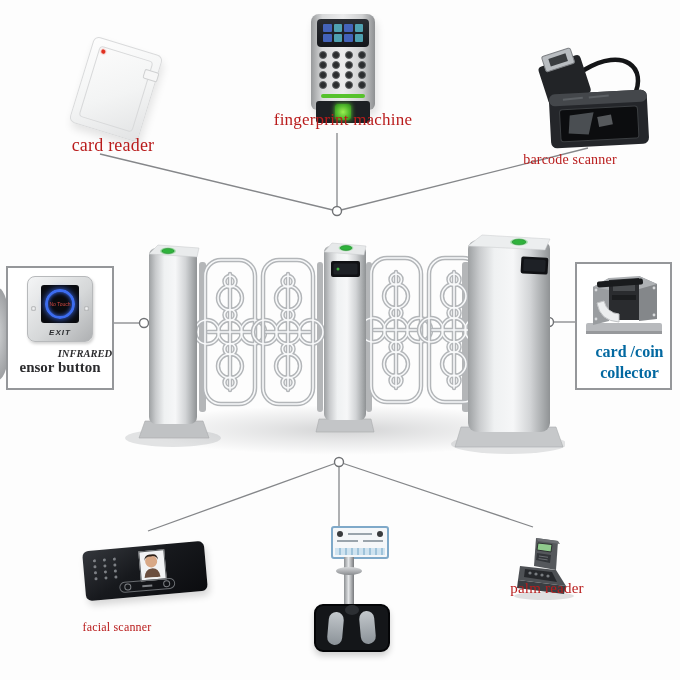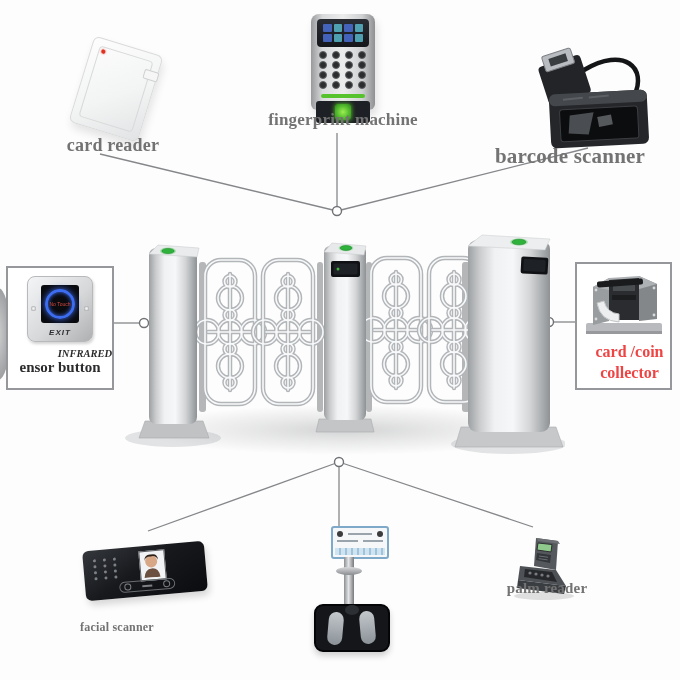--- a/index.html
+++ b/index.html
@@ -1,23 +1,23 @@
 <!DOCTYPE html>
 <html><head>
 <meta charset="utf-8">
 <style>
   html,body{margin:0;padding:0;background:#ffffff;}
   #canvas{position:relative;width:680px;height:680px;background:#fdfdfd;overflow:hidden;
           font-family:"Liberation Serif", serif;color:#323234;}
   .abs{position:absolute;}
   
-  .lbl{position:absolute;font-weight:bold;text-align:center;color:#737373;letter-spacing:.2px;}
+  .lbl{position:absolute;font-weight:normal;text-align:center;color:#b91c1c;letter-spacing:.2px;}
   .lbl-card-reader{left:38px;top:135px;width:150px;font-size:18px;}
   .lbl-fingerprint{left:258px;top:110px;width:170px;font-size:17px;}
-  .lbl-barcode{left:494px;top:144px;width:152px;font-size:21px;}
+  .lbl-barcode{left:494px;top:152px;width:152px;font-size:14px;}
   .lbl-facial{left:48px;top:620px;width:138px;font-size:12px;}
   .lbl-palm{left:486px;top:580px;width:122px;font-size:15px;}
   
   #wires{position:absolute;left:0;top:0;pointer-events:none;}
   
   .card-reader{left:80px;top:44px;width:70px;height:88px;transform:rotate(17deg);
     background:linear-gradient(145deg,#fdfdfd 0%,#f3f4f4 55%,#e2e3e4 100%);
     border:1px solid #d9dadb;border-radius:6px;box-shadow:3px 5px 8px rgba(0,0,0,.10);}
   .card-reader .inner{position:absolute;left:7px;top:7px;right:7px;bottom:7px;
     border:1px solid #d8d9da;border-radius:4px;}
@@ -62,21 +62,21 @@
     font-family:"Liberation Sans",sans-serif;font-size:8px;font-weight:bold;color:#2c2e31;
     letter-spacing:1px;font-style:italic;}
   .exit-plate .screw{position:absolute;top:29px;width:5px;height:5px;border-radius:50%;
     background:radial-gradient(#f0f1f2 20%,#8e9092 90%);}
   .exit-plate .screw.l{left:3px;} .exit-plate .screw.r{right:3px;}
   .lbl-infrared{display:block;margin-top:6px;text-align:right;font-style:italic;
     font-weight:bold;font-size:10.5px;color:#2c2c2e;}
   .lbl-sensor-btn{display:block;text-align:center;font-weight:bold;font-size:15px;color:#2c2c2e;}
   .box-collector .dev{display:block;margin:5px auto 0;}
   .lbl-coin1,.lbl-coin2{display:block;text-align:center;font-weight:bold;font-size:16px;
-    line-height:21px;color:#ef4444;padding-left:12px;}
+    line-height:21px;color:#0369a1;padding-left:12px;}
   .edge-blob{left:-16px;top:288px;width:26px;height:92px;border-radius:46%;
     background:radial-gradient(#c2c4c6 20%,#8e9093 95%);}
   
   .facial{left:84px;top:546px;width:122px;height:50px;transform:rotate(-5deg);border-radius:6px;
     background:linear-gradient(150deg,#34373c 0%,#17191d 45%,#0b0c0f 100%);
     box-shadow:2px 5px 7px rgba(0,0,0,.15);}
   .facial .keys{position:absolute;left:10px;top:9px;width:26px;display:grid;
     grid-template-columns:repeat(3,1fr);gap:3px 4px;}
   .facial .keys i{width:3px;height:3px;border-radius:50%;background:#8d9195;opacity:.85;}
   .facial .screen{position:absolute;left:56px;top:5px;width:24px;height:28px;background:#f2f3f4;

